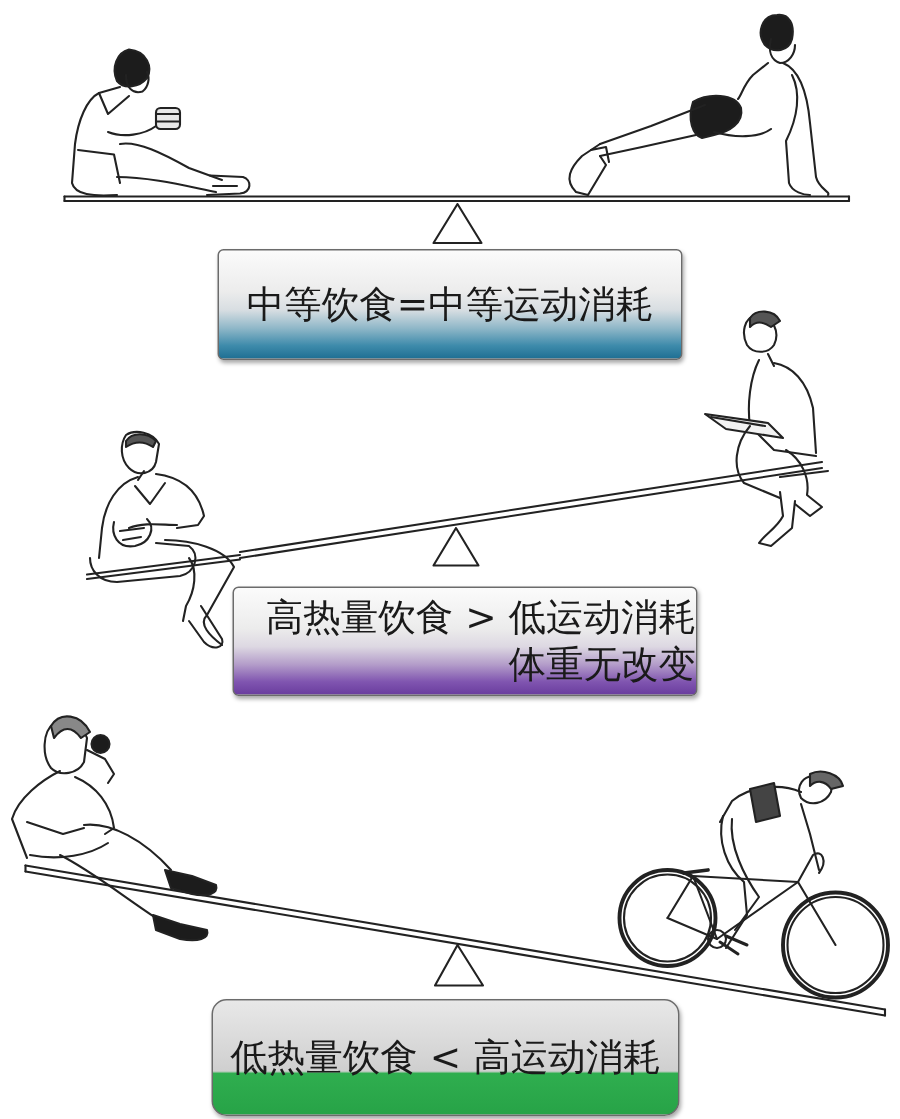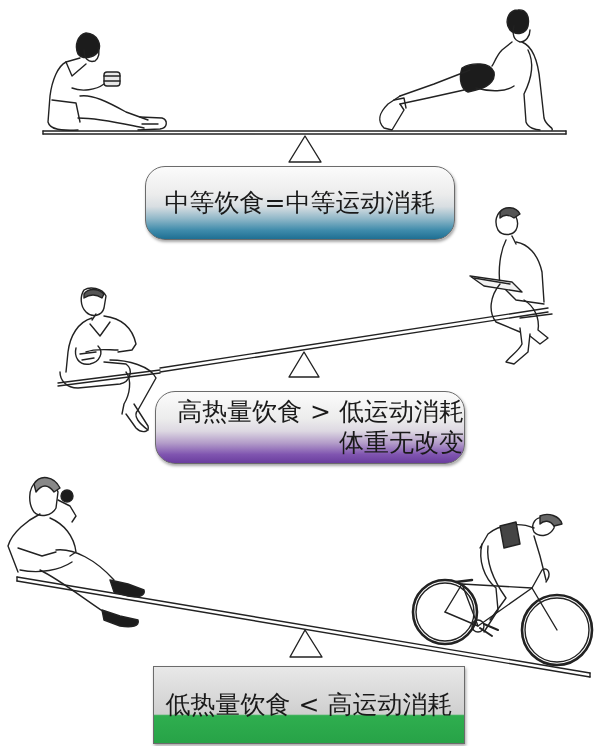--- a/index.html
+++ b/index.html
@@ -1,37 +1,37 @@
 <!DOCTYPE html>
 <html><head>
 <meta charset="utf-8">
 <style>
   html, body { margin: 0; padding: 0; background: #ffffff; }
   body { width: 600px; height: 746px; position: relative; overflow: hidden;
          font-family: "DejaVu Sans", "Liberation Sans", sans-serif; }
   svg.art { position: absolute; left: 0; top: 0; width: 600px; height: 746px; }
   .label-box {
-    position: absolute; border-radius: 20px; border: 1.5px solid #6b6b6b;
+    position: absolute; border-radius: 4px; border: 1.5px solid #6b6b6b;
     box-shadow: 1px 2px 3px rgba(0,0,0,0.35);
     display: flex; flex-direction: column; align-items: center; justify-content: center;
     color: #1a1a1a; text-align: center; line-height: 1.22; overflow: hidden;
   }
   .label-box .line1 { font-size: 25px; letter-spacing: 0px; white-space: nowrap; position: relative; z-index: 2; }
   .label-box .line2 { font-size: 25px; white-space: nowrap; position: relative; z-index: 2; }
   #box-balanced {
     left: 145px; top: 166px; width: 308px; height: 72px;
     background: linear-gradient(to bottom, #fbfbfb 0%, #ececec 38%, #d8dee2 55%, #8fb7c8 72%, #3e8bab 88%, #1f6f93 100%);
   }
   #box-gain {
     left: 155px; top: 391px; width: 308px; height: 71px;
     background: linear-gradient(to bottom, #fbfbfb 0%, #ececec 38%, #ddd8e2 55%, #b39cc9 72%, #8055b0 88%, #6a3d9e 100%);
     align-items: flex-end;
   }
   #box-loss {
-    left: 153px; top: 666px; width: 310px; height: 76px; border-radius: 0;
+    left: 141px; top: 666px; width: 310px; height: 76px; border-radius: 10px;
     background: linear-gradient(to bottom, #e8e8e8 0%, #d6d6d6 45%, #cfcfcf 62%, #2fae4f 64%, #27a347 100%);
     gap: 28px;
   }
 </style>
 </head>
 <body>
 
 <svg class="art" viewBox="0 0 600 746" xmlns="http://www.w3.org/2000/svg" fill="none" stroke="#222" stroke-width="1.4" stroke-linecap="round" stroke-linejoin="round">
 
   <g>

